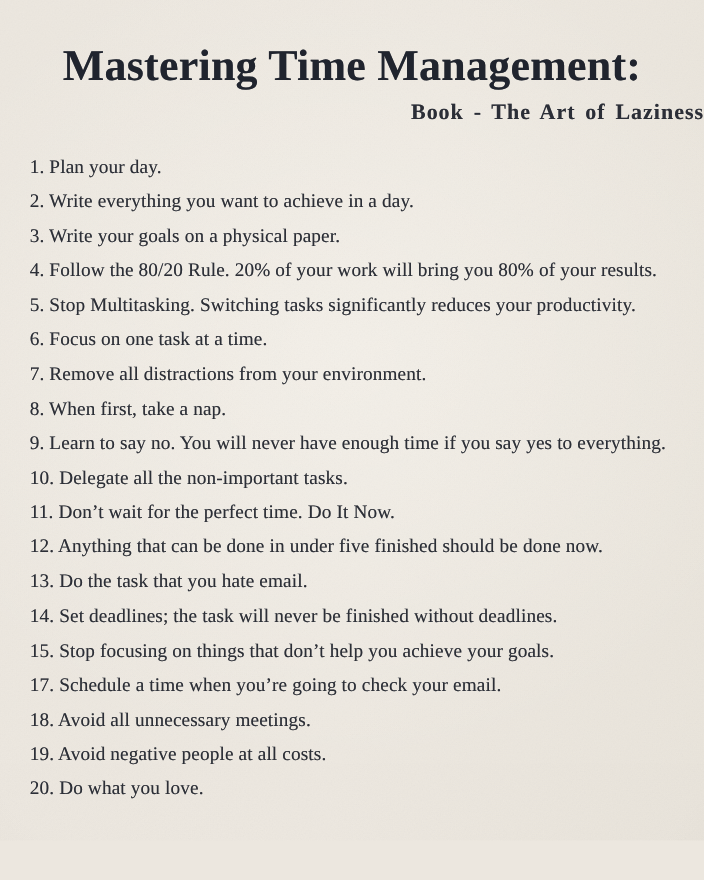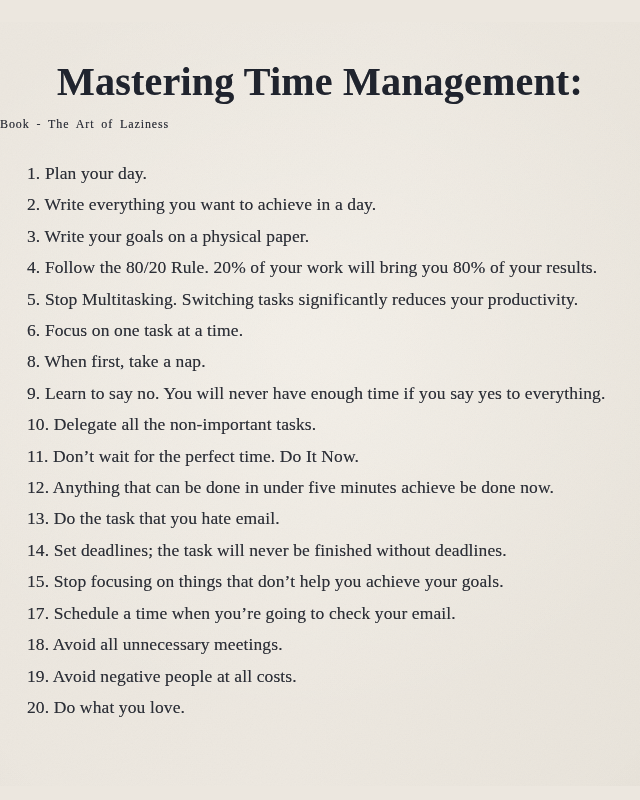--- a/index.html
+++ b/index.html
@@ -15,21 +15,20 @@
   .page {
     position: relative;
     width: 640px;
     height: 764px;
     overflow: hidden;
     background:
       radial-gradient(ellipse 120% 90% at 48% 42%, rgba(255,253,248,0.35) 0%, rgba(255,253,248,0) 55%),
       linear-gradient(100deg, #ece7df 0%, #ede8e0 55%, #e9e4db 100%);
     font-family: "Liberation Serif", "DejaVu Serif", serif;
     color: #2b2e37;
-    margin-top: 22px;
   }
   .texture {
     position: absolute;
     top: 0; left: 0;
     width: 640px;
     height: 800px;
     pointer-events: none;
   }
   .vignette {
     position: absolute;
@@ -48,24 +47,24 @@
     text-align: center;
     font-size: 40px;
     line-height: 40px;
     font-weight: 700;
     color: #20242e;
     letter-spacing: 0.2px;
     text-shadow: 0 0 0.6px rgba(32,36,46,0.55);
   }
   .subtitle {
     margin-top: 13px;
-    text-align: left;
-    font-size: 12px;
+    text-align: right;
+    font-size: 20px;
     line-height: 18px;
-    font-weight: 400;
+    font-weight: 700;
     color: #2b2e37;
     letter-spacing: 0.9px;
     word-spacing: 3px;
     text-shadow: 0 0 0.4px rgba(43,46,55,0.5);
   }
   .tips {
     list-style: none;
     margin: 25px 16px 0 27px;
     padding: 0;
     font-size: 17.5px;
@@ -99,25 +98,26 @@
 
     <div class="subtitle">Book - The Art of Laziness</div>
 
     <ol class="tips">
       <li><span>1.</span> <span>Plan your day.</span></li>
       <li><span>2.</span> <span>Write everything you want to achieve in a day.</span></li>
       <li><span>3.</span> <span>Write your goals on a physical paper.</span></li>
       <li><span>4.</span> <span>Follow the 80/20 Rule. 20% of your work will bring you 80% of your results.</span></li>
       <li><span>5.</span> <span>Stop Multitasking. Switching tasks significantly reduces your productivity.</span></li>
       <li><span>6.</span> <span>Focus on one task at a time.</span></li>
+      <li><span>7.</span> <span>Remove all distractions from your environment.</span></li>
       <li><span>8.</span> <span>When first, take a nap.</span></li>
       <li><span>9.</span> <span>Learn to say no. You will never have enough time if you say yes to everything.</span></li>
       <li><span>10.</span> <span>Delegate all the non-important tasks.</span></li>
       <li><span>11.</span> <span>Don’t wait for the perfect time. Do It Now.</span></li>
-      <li><span>12.</span> <span>Anything that can be done in under five minutes achieve be done now.</span></li>
+      <li><span>12.</span> <span>Anything that can be done in under five finished should be done now.</span></li>
       <li><span>13.</span> <span>Do the task that you hate email.</span></li>
       <li><span>14.</span> <span>Set deadlines; the task will never be finished without deadlines.</span></li>
       <li><span>15.</span> <span>Stop focusing on things that don’t help you achieve your goals.</span></li>
       <li><span>17.</span> <span>Schedule a time when you’re going to check your email.</span></li>
       <li><span>18.</span> <span>Avoid all unnecessary meetings.</span></li>
       <li><span>19.</span> <span>Avoid negative people at all costs.</span></li>
       <li><span>20.</span> <span>Do what you love.</span></li>
     </ol>
 
   </div>

